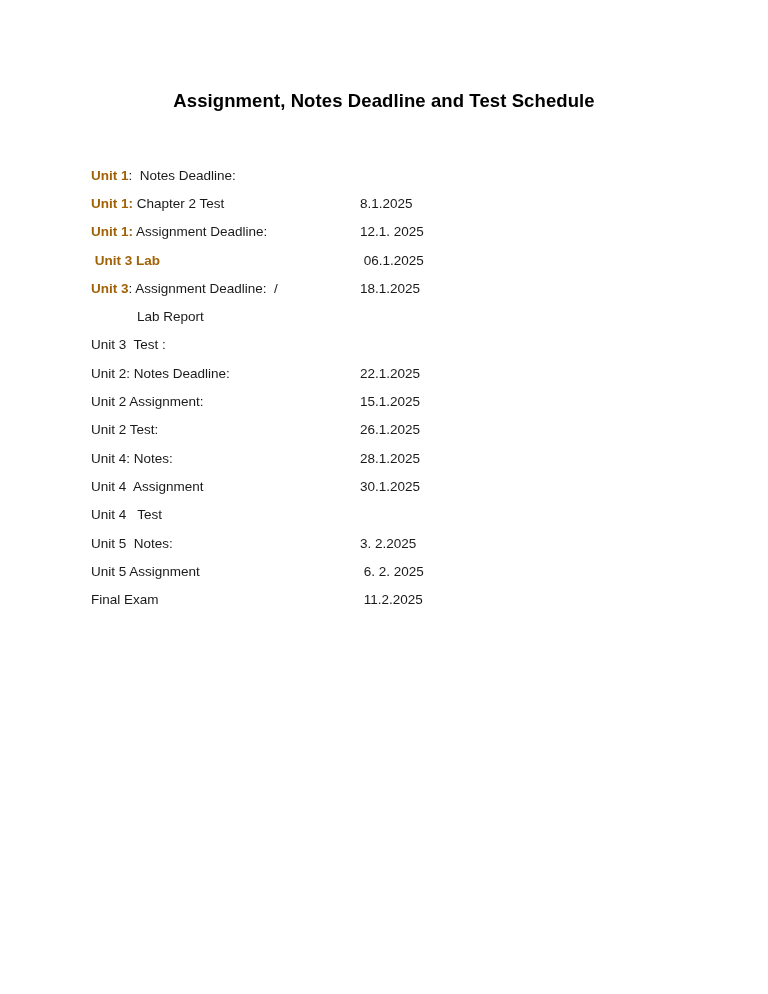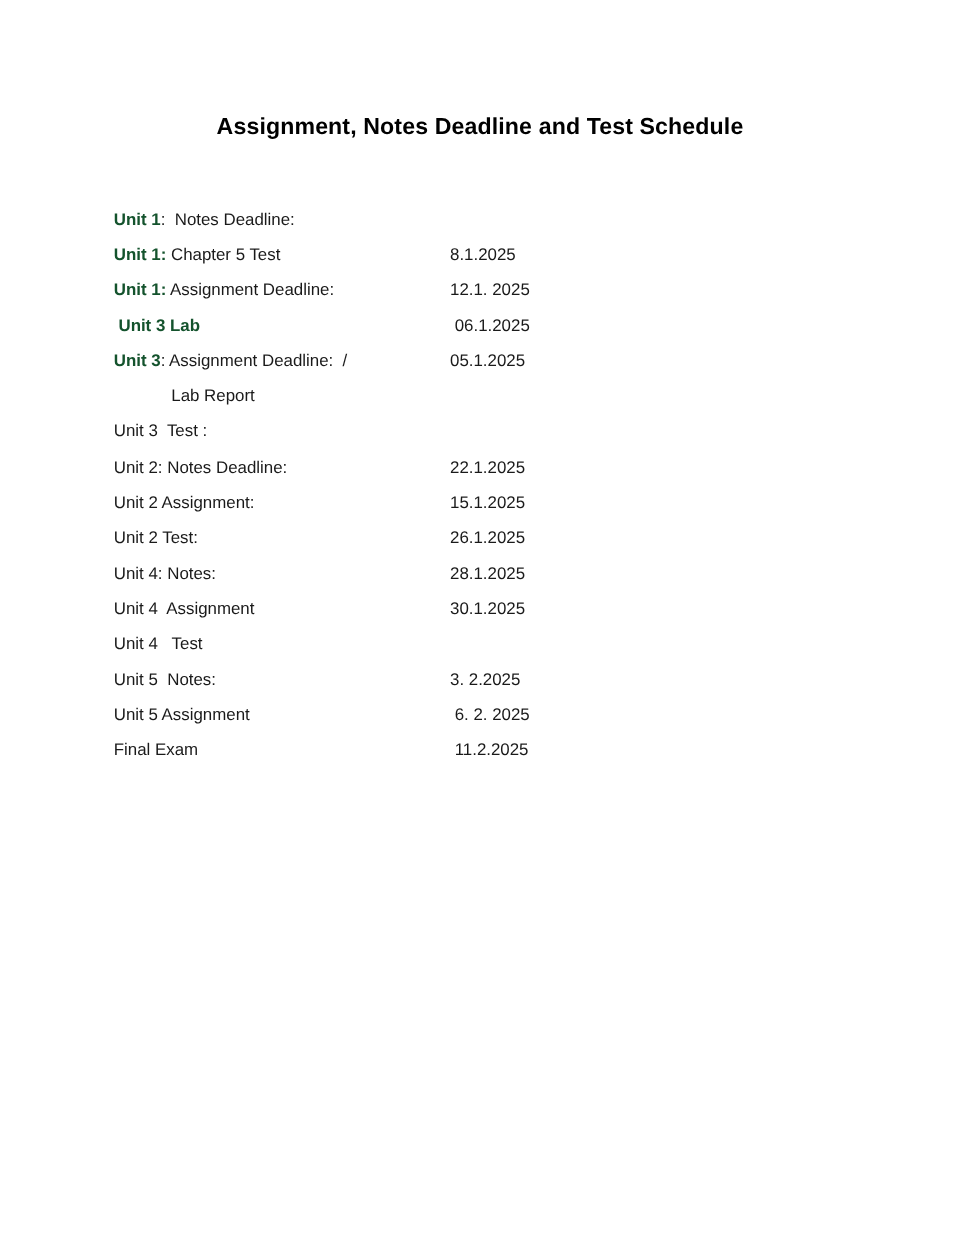--- a/index.html
+++ b/index.html
@@ -41,58 +41,58 @@
   }
   .label {
     width: 269px;
     flex: 0 0 269px;
   }
   .row.indent .label {
     padding-left: 46px;
   }
   .label strong {
     font-weight: 700;
-    color: #14532d;
+    color: #a16207;
   }
   .date {
     flex: 1;
   }
 </style>
 </head>
 <body>
 
 <div class="page">
 
   <h1 class="doc-title">Assignment, Notes Deadline and Test Schedule</h1>
 
   <div class="schedule">
 
     <div class="row">
       <span class="label"><strong>Unit 1</strong><span>:  Notes Deadline:</span></span>
     </div>
 
     <div class="row">
-      <span class="label"><strong>Unit 1:</strong><span> Chapter 5 Test</span></span>
+      <span class="label"><strong>Unit 1:</strong><span> Chapter 2 Test</span></span>
       <span class="date">8.1.2025</span>
     </div>
 
     <div class="row">
       <span class="label"><strong>Unit 1:</strong><span> Assignment Deadline:</span></span>
       <span class="date">12.1. 2025</span>
     </div>
 
     <div class="row">
       <span class="label"><strong> Unit 3 Lab</strong><span></span></span>
       <span class="date"> 06.1.2025</span>
     </div>
 
 
     <div class="row">
       <span class="label"><strong>Unit 3</strong><span>: Assignment Deadline:  /</span></span>
-      <span class="date">05.1.2025</span>
+      <span class="date">18.1.2025</span>
     </div>
 
     <div class="row indent">
       <span class="label"><strong></strong><span>Lab Report</span></span>
       <span class="date"></span>
     </div>
 
     <div class="row">
       <span class="label"><strong></strong><span>Unit 3  Test :</span></span>
     </div>

